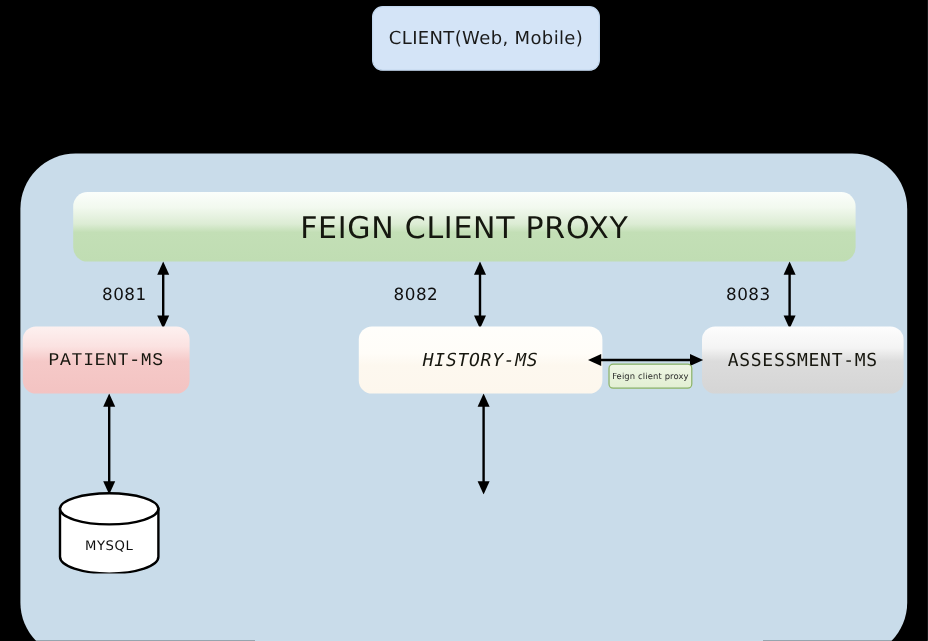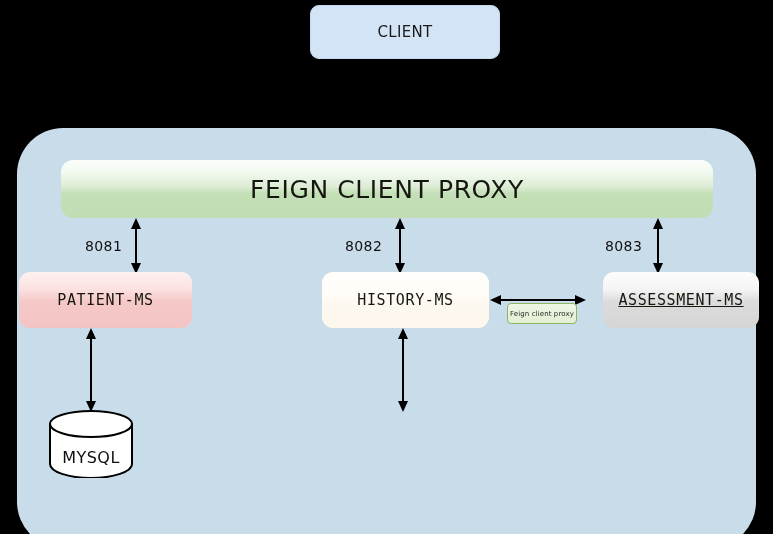--- a/index.html
+++ b/index.html
@@ -91,59 +91,60 @@
     box-sizing: border-box;
     font-size: 15px;
     color: #17170f;
     letter-spacing: 0.6px;
     font-family: "DejaVu Sans Mono", monospace;
     white-space: nowrap;
   }
   .svc-patient {
     left: 19px;
     top: 272px;
-    width: 173px;
+    width: 139px;
     background: linear-gradient(to bottom,
                 #fdf1f0 0%,
                 #fbe2e1 30%,
                 #f5c9c8 52%,
                 #f3c3c2 100%);
+    font-family: Liberation Mono, monospace;
   }
   .svc-history {
-    left: 322px;
+    left: 299px;
     top: 272px;
-    width: 167px;
+    width: 203px;
     background: linear-gradient(to bottom,
                 #fffefb 0%,
                 #fffdf8 40%,
                 #fdf8ef 58%,
                 #fdf7ed 100%);
+    font-style: italic;
   }
   .svc-assessment {
-    left: 603px;
+    left: 585px;
     top: 272px;
-    width: 156px;
+    width: 168px;
     background: linear-gradient(to bottom,
                 #fdfdfd 0%,
                 #f4f4f4 32%,
                 #dcdcdc 52%,
                 #d5d5d5 100%);
-    text-decoration: underline;
   }
 
   
   .port-label {
     position: absolute;
     font-size: 14px;
     color: #101010;
     letter-spacing: 0.4px;
     font-family: "DejaVu Sans", sans-serif;
   }
   .port-8081 { left: 85px;  top: 238px; }
-  .port-8082 { left: 345px; top: 238px; }
+  .port-8082 { left: 328px; top: 238px; }
   .port-8083 { left: 605px; top: 238px; text-align: right; }
 
   
   .arrow-v, .arrow-h {
     position: absolute;
   }
 
   
   .feign-tag {
     position: absolute;
@@ -171,34 +172,35 @@
     height: 68px;
   }
   .db-mysql   { left: 48px;  top: 410px; }
   .db-mongodb { left: 360px; top: 410px; }
   .db-label {
     position: absolute;
     left: 0;
     right: 0;
     top: 38px;
     text-align: center;
-    font-size: 16px;
+    font-size: 11px;
     color: #101010;
     letter-spacing: 0.5px;
     font-family: "DejaVu Sans", sans-serif;
     pointer-events: none;
   }
 </style>
 </head>
 <body>
 
 <div id="stage">
 
   <div class="client-box">
     <div>CLIENT</div>
+    <div>(Web, Mobile)</div>
   </div>
 
   <div class="arch-container"></div>
 
   <div class="proxy-bar">
     <span>FEIGN CLIENT PROXY</span>
   </div>
 
   <svg class="arrow-v" style="left:126px; top:218px;" width="20" height="56" viewBox="0 0 20 56">
     <line x1="10" y1="8" x2="10" y2="48" stroke="#000" stroke-width="2"></line>

